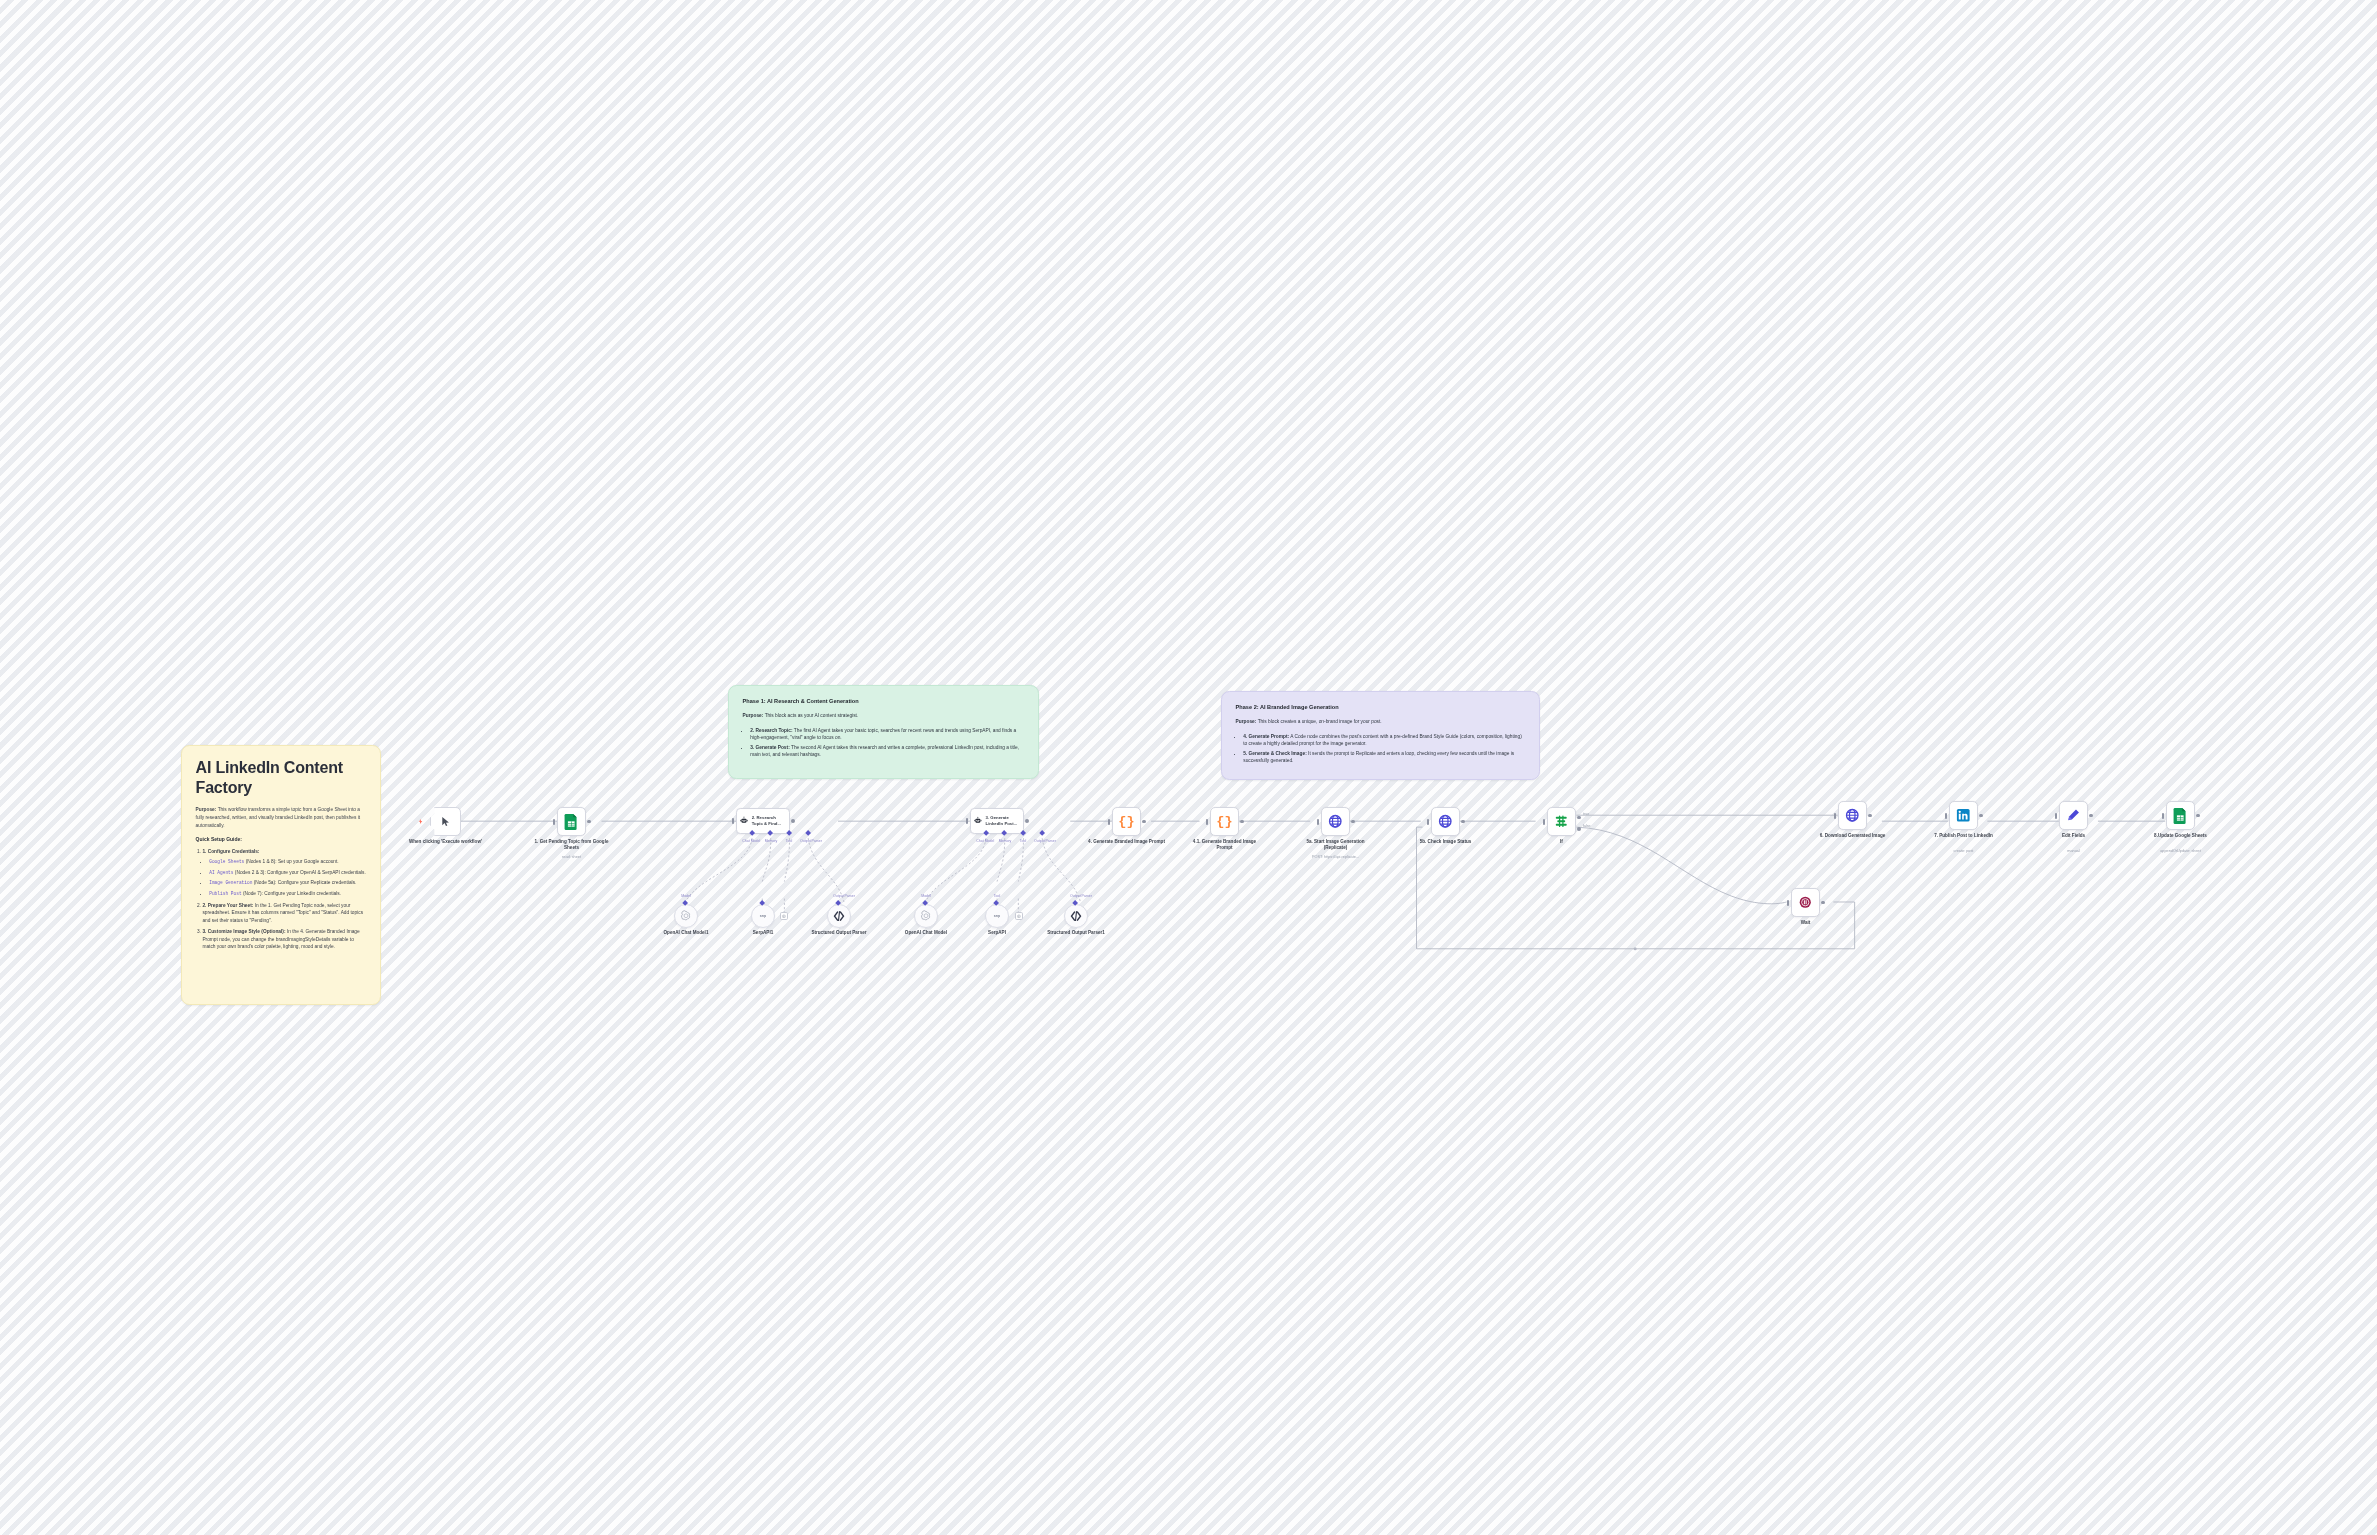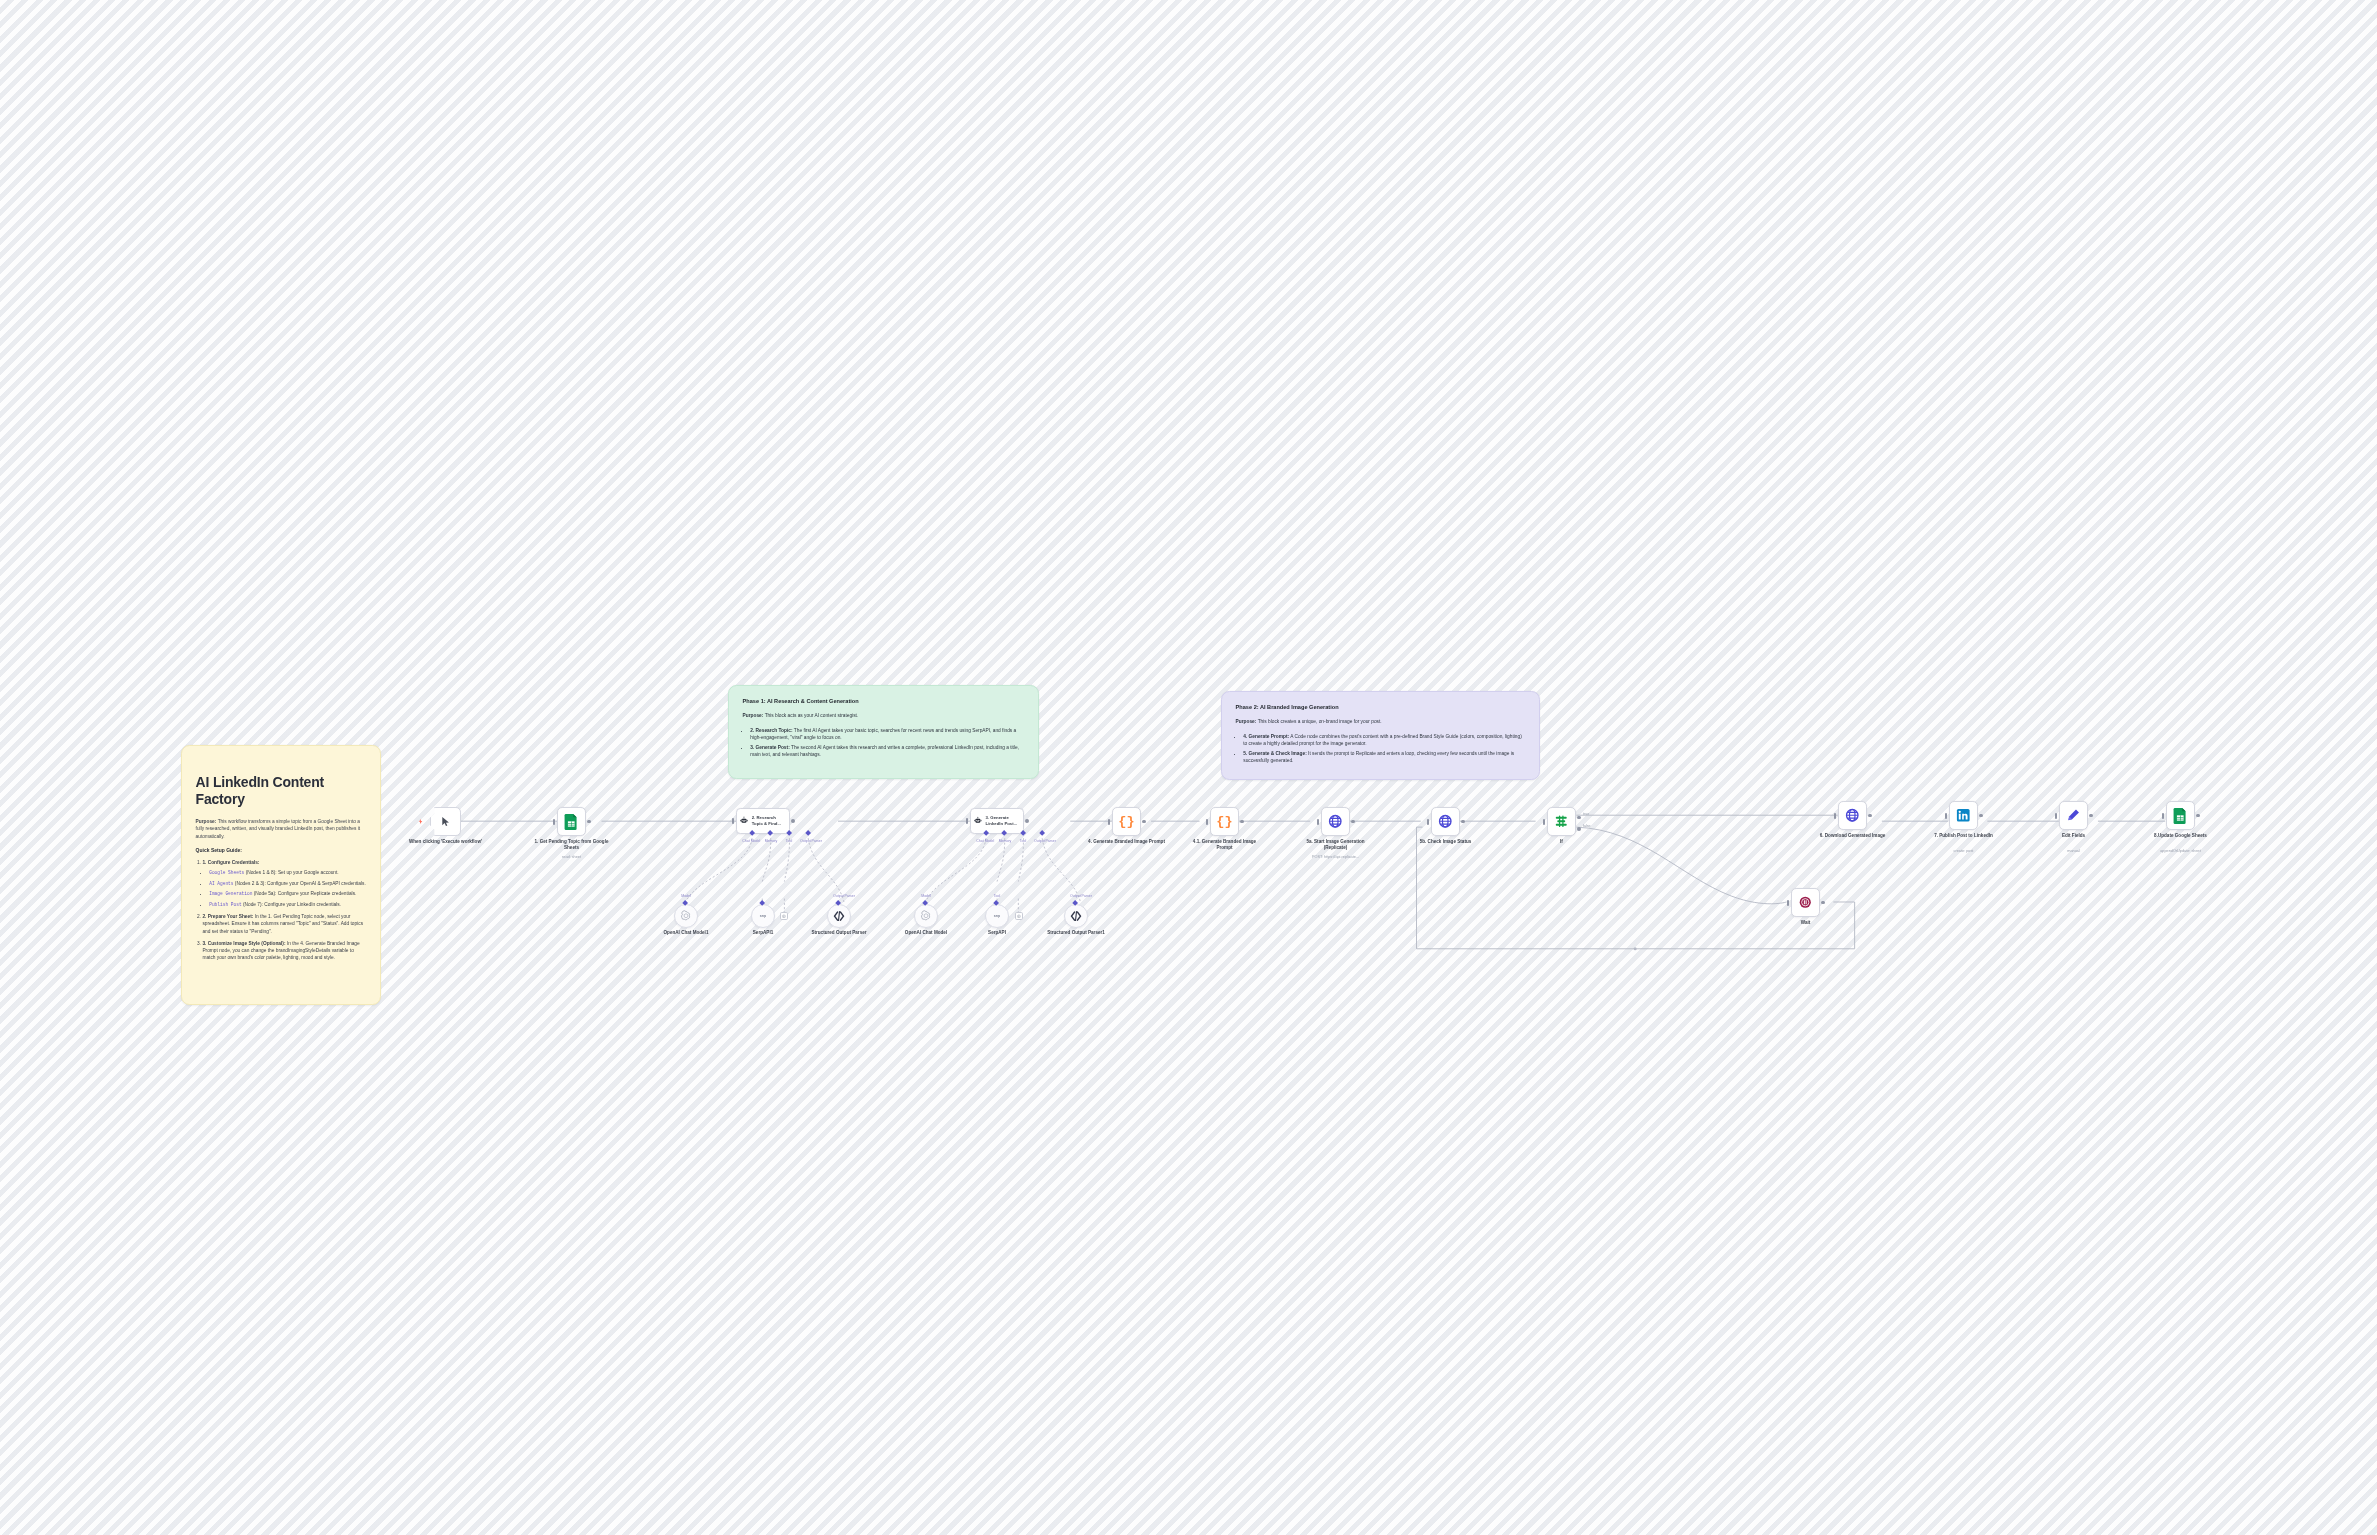--- a/index.html
+++ b/index.html
@@ -18,21 +18,21 @@
   
   .sticky{
     position:absolute;border-radius:8.5px;padding:12px 13.6px;
     box-sizing:border-box;overflow:hidden;
     box-shadow:0 0.9px 1.7px rgba(20,25,45,.07);
   }
   .sticky.yellow{background:#fdf6d8;border:0.9px solid #f3e9b8;}
   .sticky.green{background:#d9f2e4;border:0.9px solid #c3e8d3;}
   .sticky.purple{background:#e4e2f6;border:0.9px solid #d2cfee;}
 
-  .note-title{font-size:14px;font-weight:700;line-height:1.22;color:#2b2f3a;margin-bottom:9.4px;letter-spacing:-0.2px;margin-top:16px;}
+  .note-title{font-size:16px;font-weight:700;line-height:1.22;color:#2b2f3a;margin-bottom:9.4px;letter-spacing:-0.2px;}
   .note-p{font-size:4.8px;line-height:1.58;margin:0 0 6.8px 0;color:#41454f;}
   .note-h{font-size:5px;font-weight:700;margin:0 0 6px 0;color:#2b2f3a;}
   .note-p b,.note-h b{font-weight:700;}
   .mono{font-family:"Liberation Mono", monospace;color:#6a5acd;font-size:4.5px;}
   ol.note-list{margin:0;padding-left:6.8px;font-size:4.8px;line-height:1.55;}
   ol.note-list>li{margin-bottom:4.3px;}
   ul.sub{margin:2.6px 0 0 0;padding-left:6.8px;list-style:disc;}
   ul.sub>li{margin-bottom:2.6px;}
 
   .phase-title{font-size:5.6px;font-weight:700;color:#23282f;margin:0 0 7.7px 0;}

